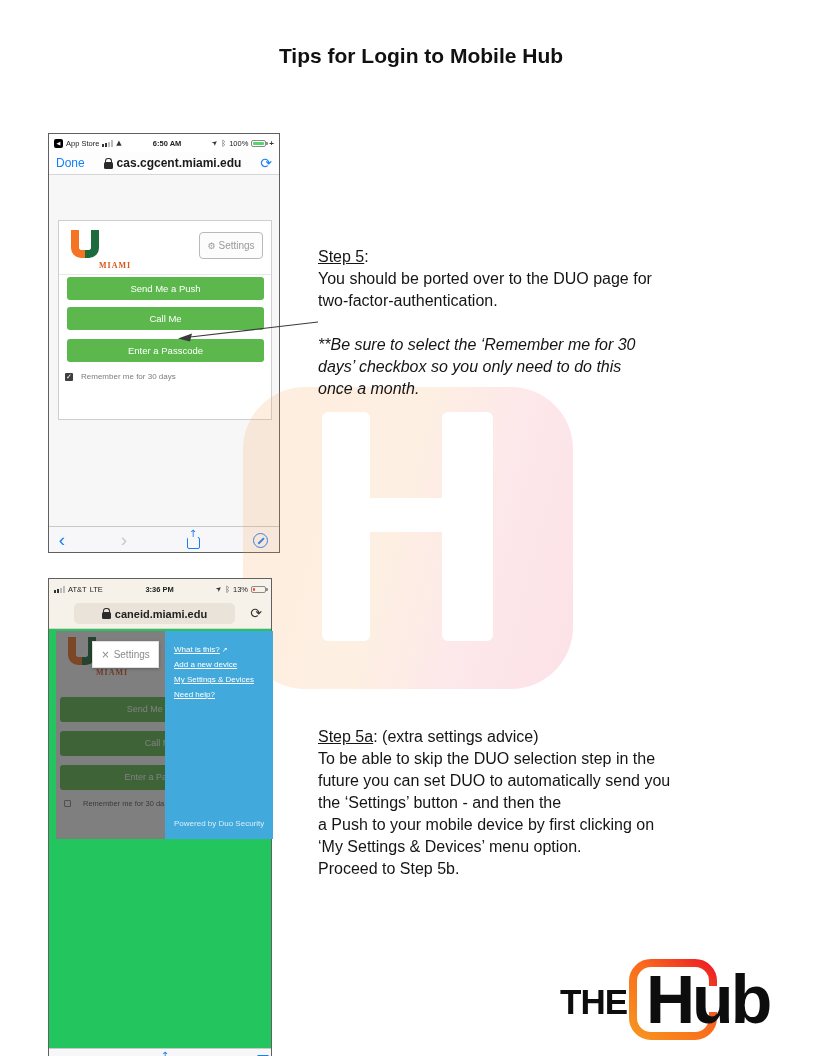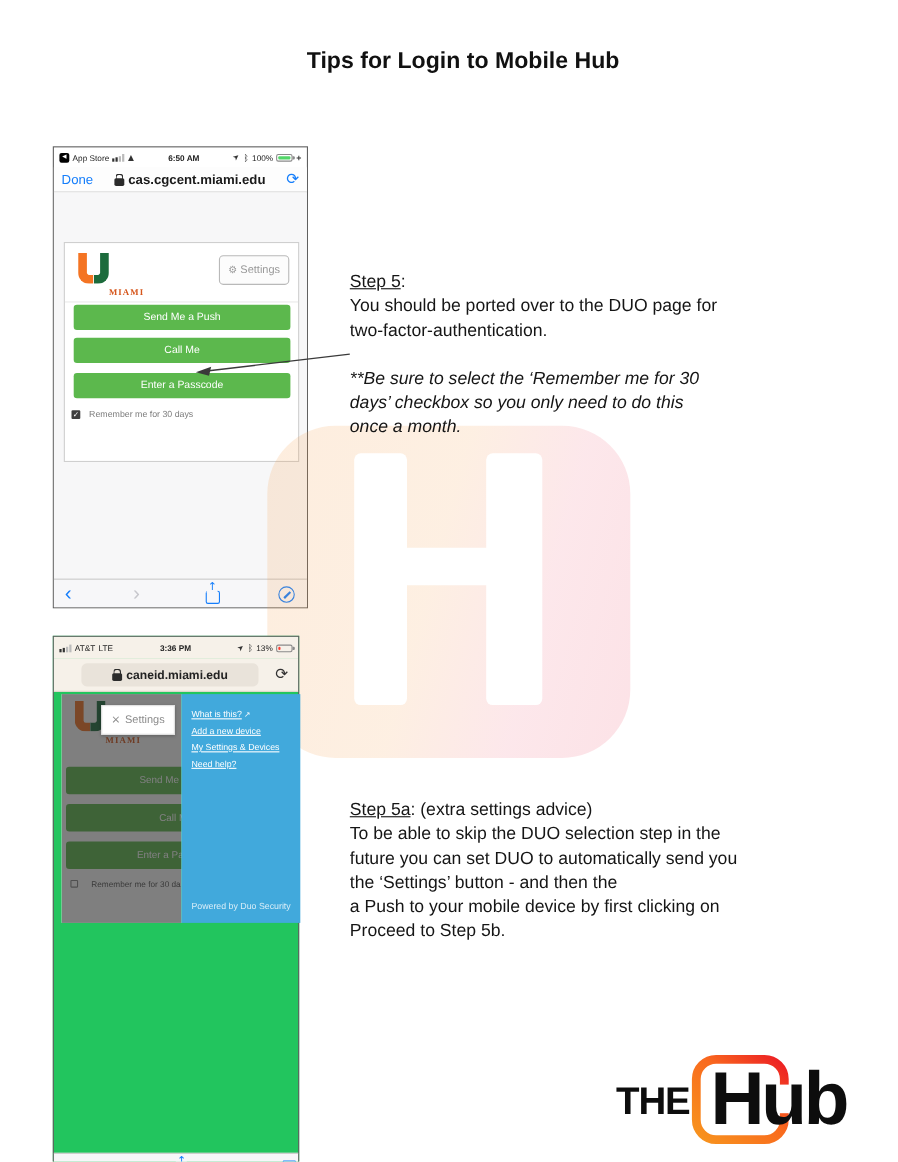--- a/index.html
+++ b/index.html
@@ -337,20 +337,21 @@
       </div>
   </div>
 </div>
 
 <div class="step" id="step5a">
   <div><span class="u">Step 5a</span><span>: (extra settings advice)</span></div>
   <div>To be able to skip the DUO selection step in the</div>
   <div>future you can set DUO to automatically send you</div>
   <div>the ‘Settings’ button - and then the</div>
   <div>a Push to your mobile device by first clicking on</div>
+  <div>‘My Settings &amp; Devices’ menu option.</div>
   <div>Proceed to Step 5b.</div>
 </div>
 
 <div class="hub">
   <svg class="hub-frame" width="92" height="84" viewBox="0 0 92 84">
     <defs>
       <linearGradient id="hubgrad" x1="0" y1="1" x2="1" y2="0">
         <stop offset="0" stop-color="#F7941E"></stop>
         <stop offset="0.55" stop-color="#F96A1E"></stop>
         <stop offset="1" stop-color="#EC1C24"></stop>

